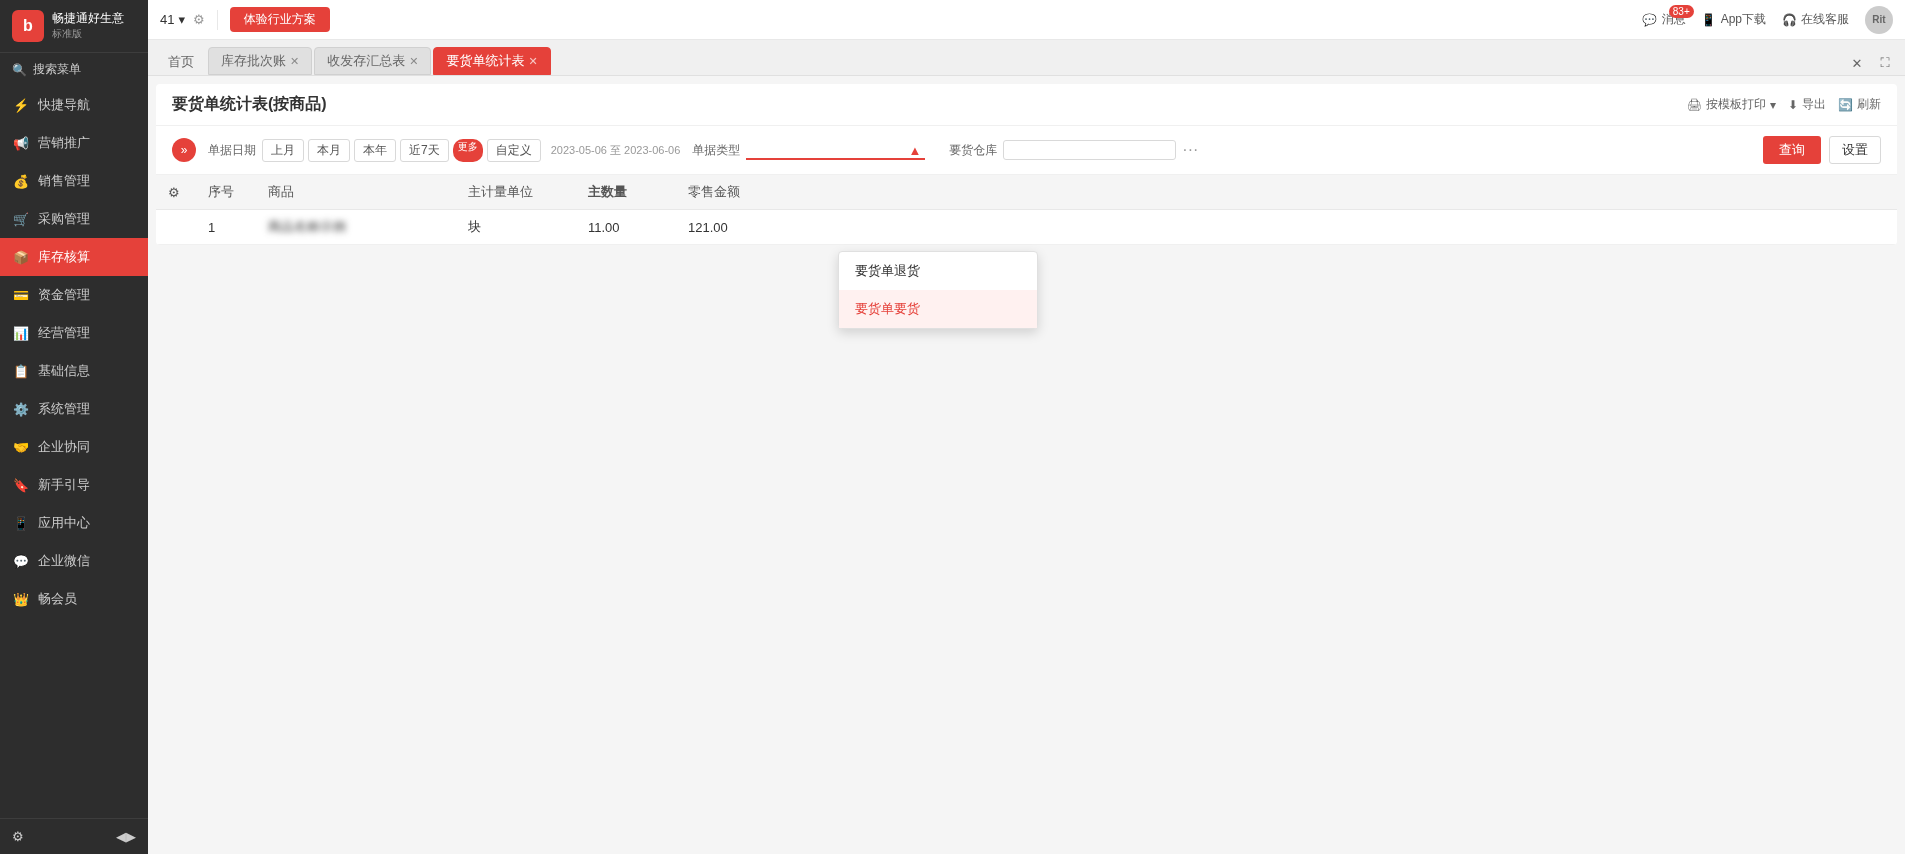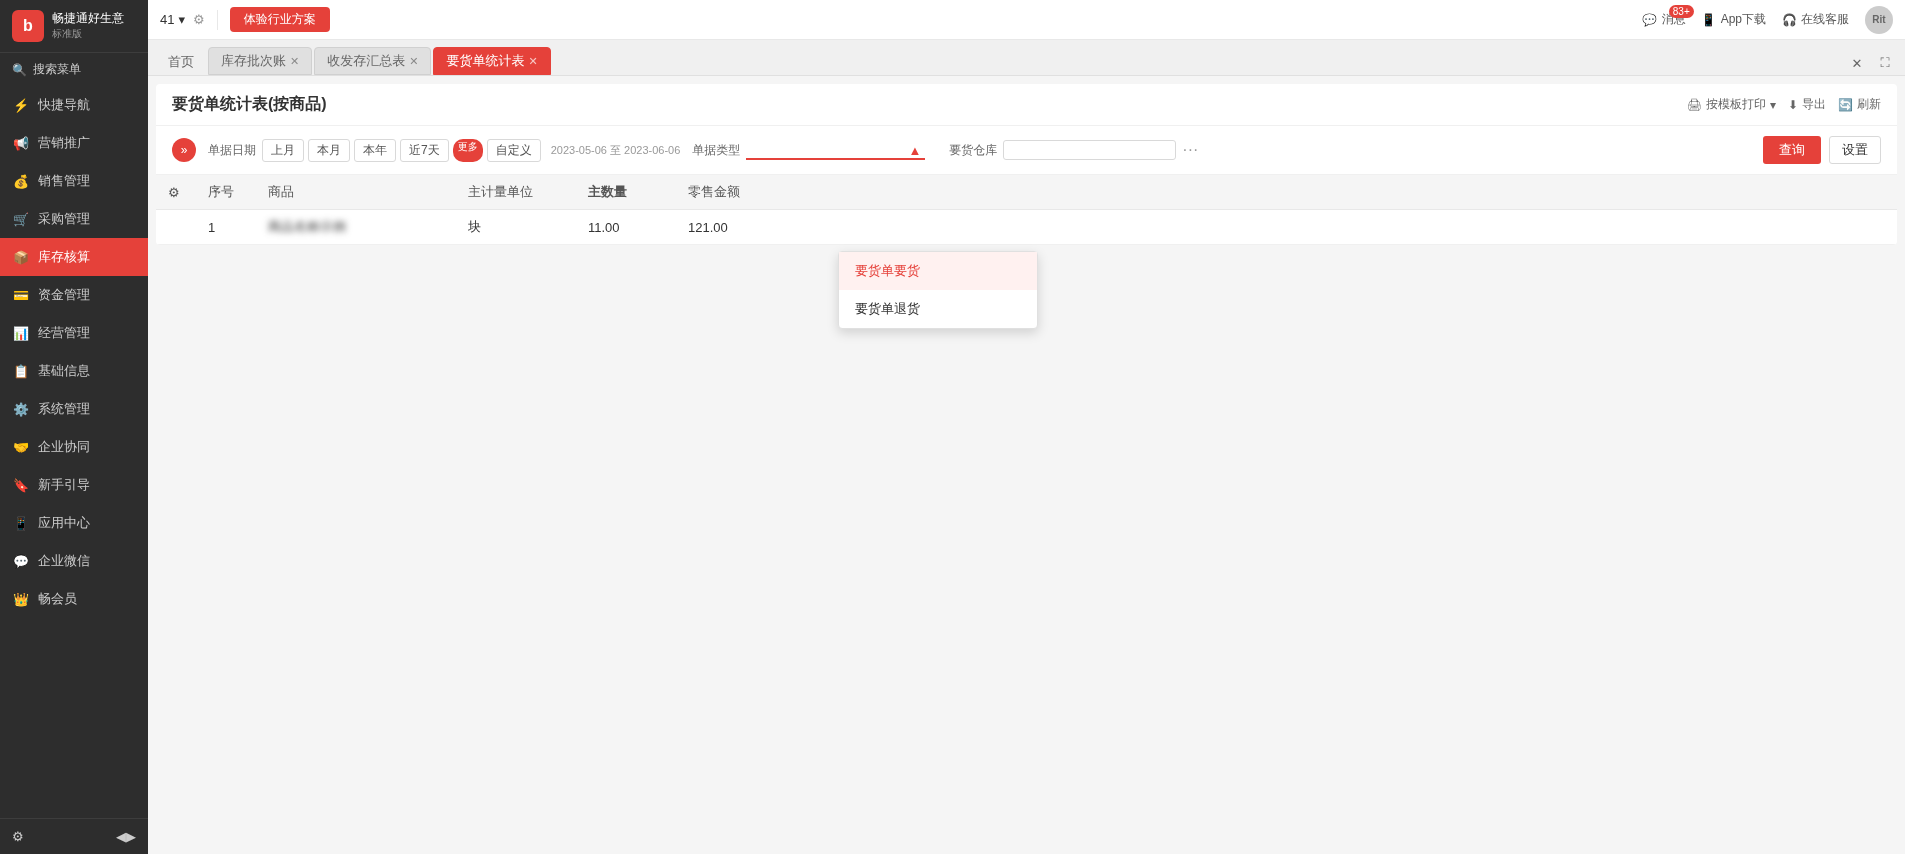--- a/index.html
+++ b/index.html
@@ -652,18 +652,18 @@
               <td></td>
             </tr>
           </tbody>
         </table>
       </div>
 
 
     </div>
 
     <div class="dropdown-overlay">
+      <div class="dropdown-item">要货单退货</div>
       <div class="dropdown-item selected">要货单要货</div>
-      <div class="dropdown-item">要货单退货</div>
     </div>
 
   </div>
 </div>
 
 </body></html>

